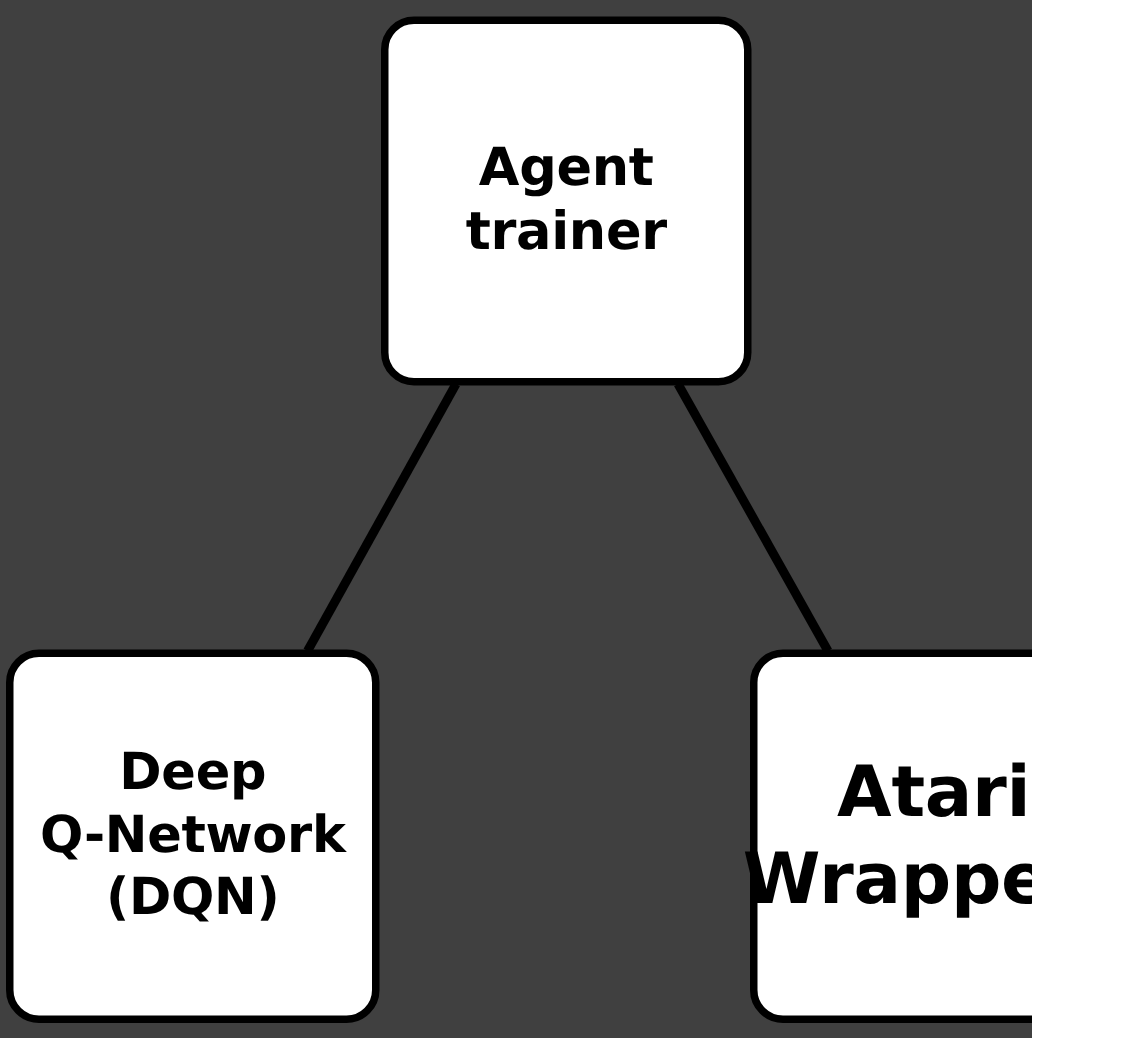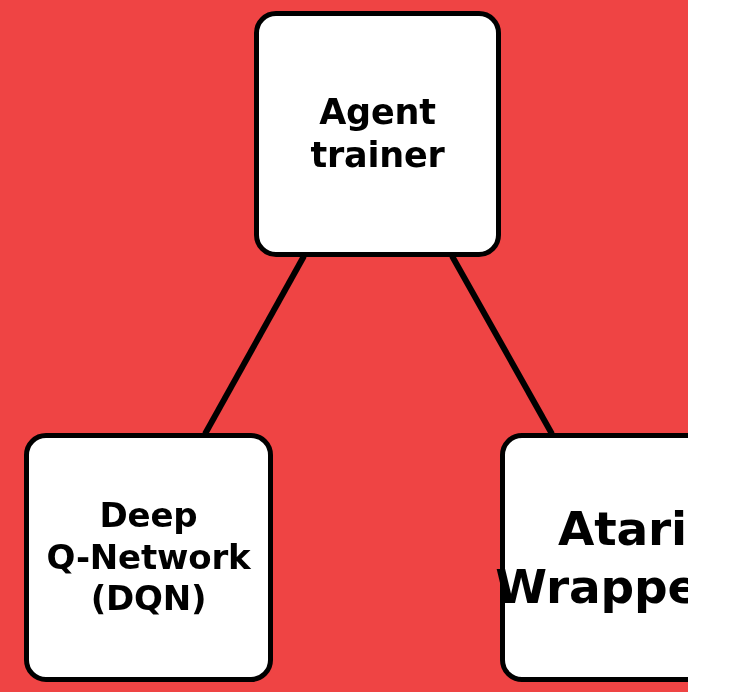--- a/index.html
+++ b/index.html
@@ -7,21 +7,21 @@
     padding: 0;
     background: #ffffff;
   }
   body {
     font-family: "DejaVu Sans", "Liberation Sans", sans-serif;
   }
   #diagram-canvas {
     position: relative;
     width: 688px;
     height: 692px;
-    background: #ef4444;
+    background: #404040;
     overflow: hidden;
   }
   #edge-layer {
     position: absolute;
     left: 0;
     top: 0;
     width: 754px;
     height: 692px;
   }
   .node {
@@ -47,21 +47,21 @@
   #node-agent-trainer {
     left: 254px;
     top: 11px;
     width: 247px;
     height: 246px;
   }
   #node-agent-trainer .node-label {
     font-size: 35px;
   }
   #node-dqn {
-    left: 24px;
+    left: 4px;
     top: 433px;
     width: 249px;
     height: 249px;
   }
   #node-dqn .node-label {
     font-size: 34px;
   }
   #node-atari-wrappers {
     left: 500px;
     top: 433px;

